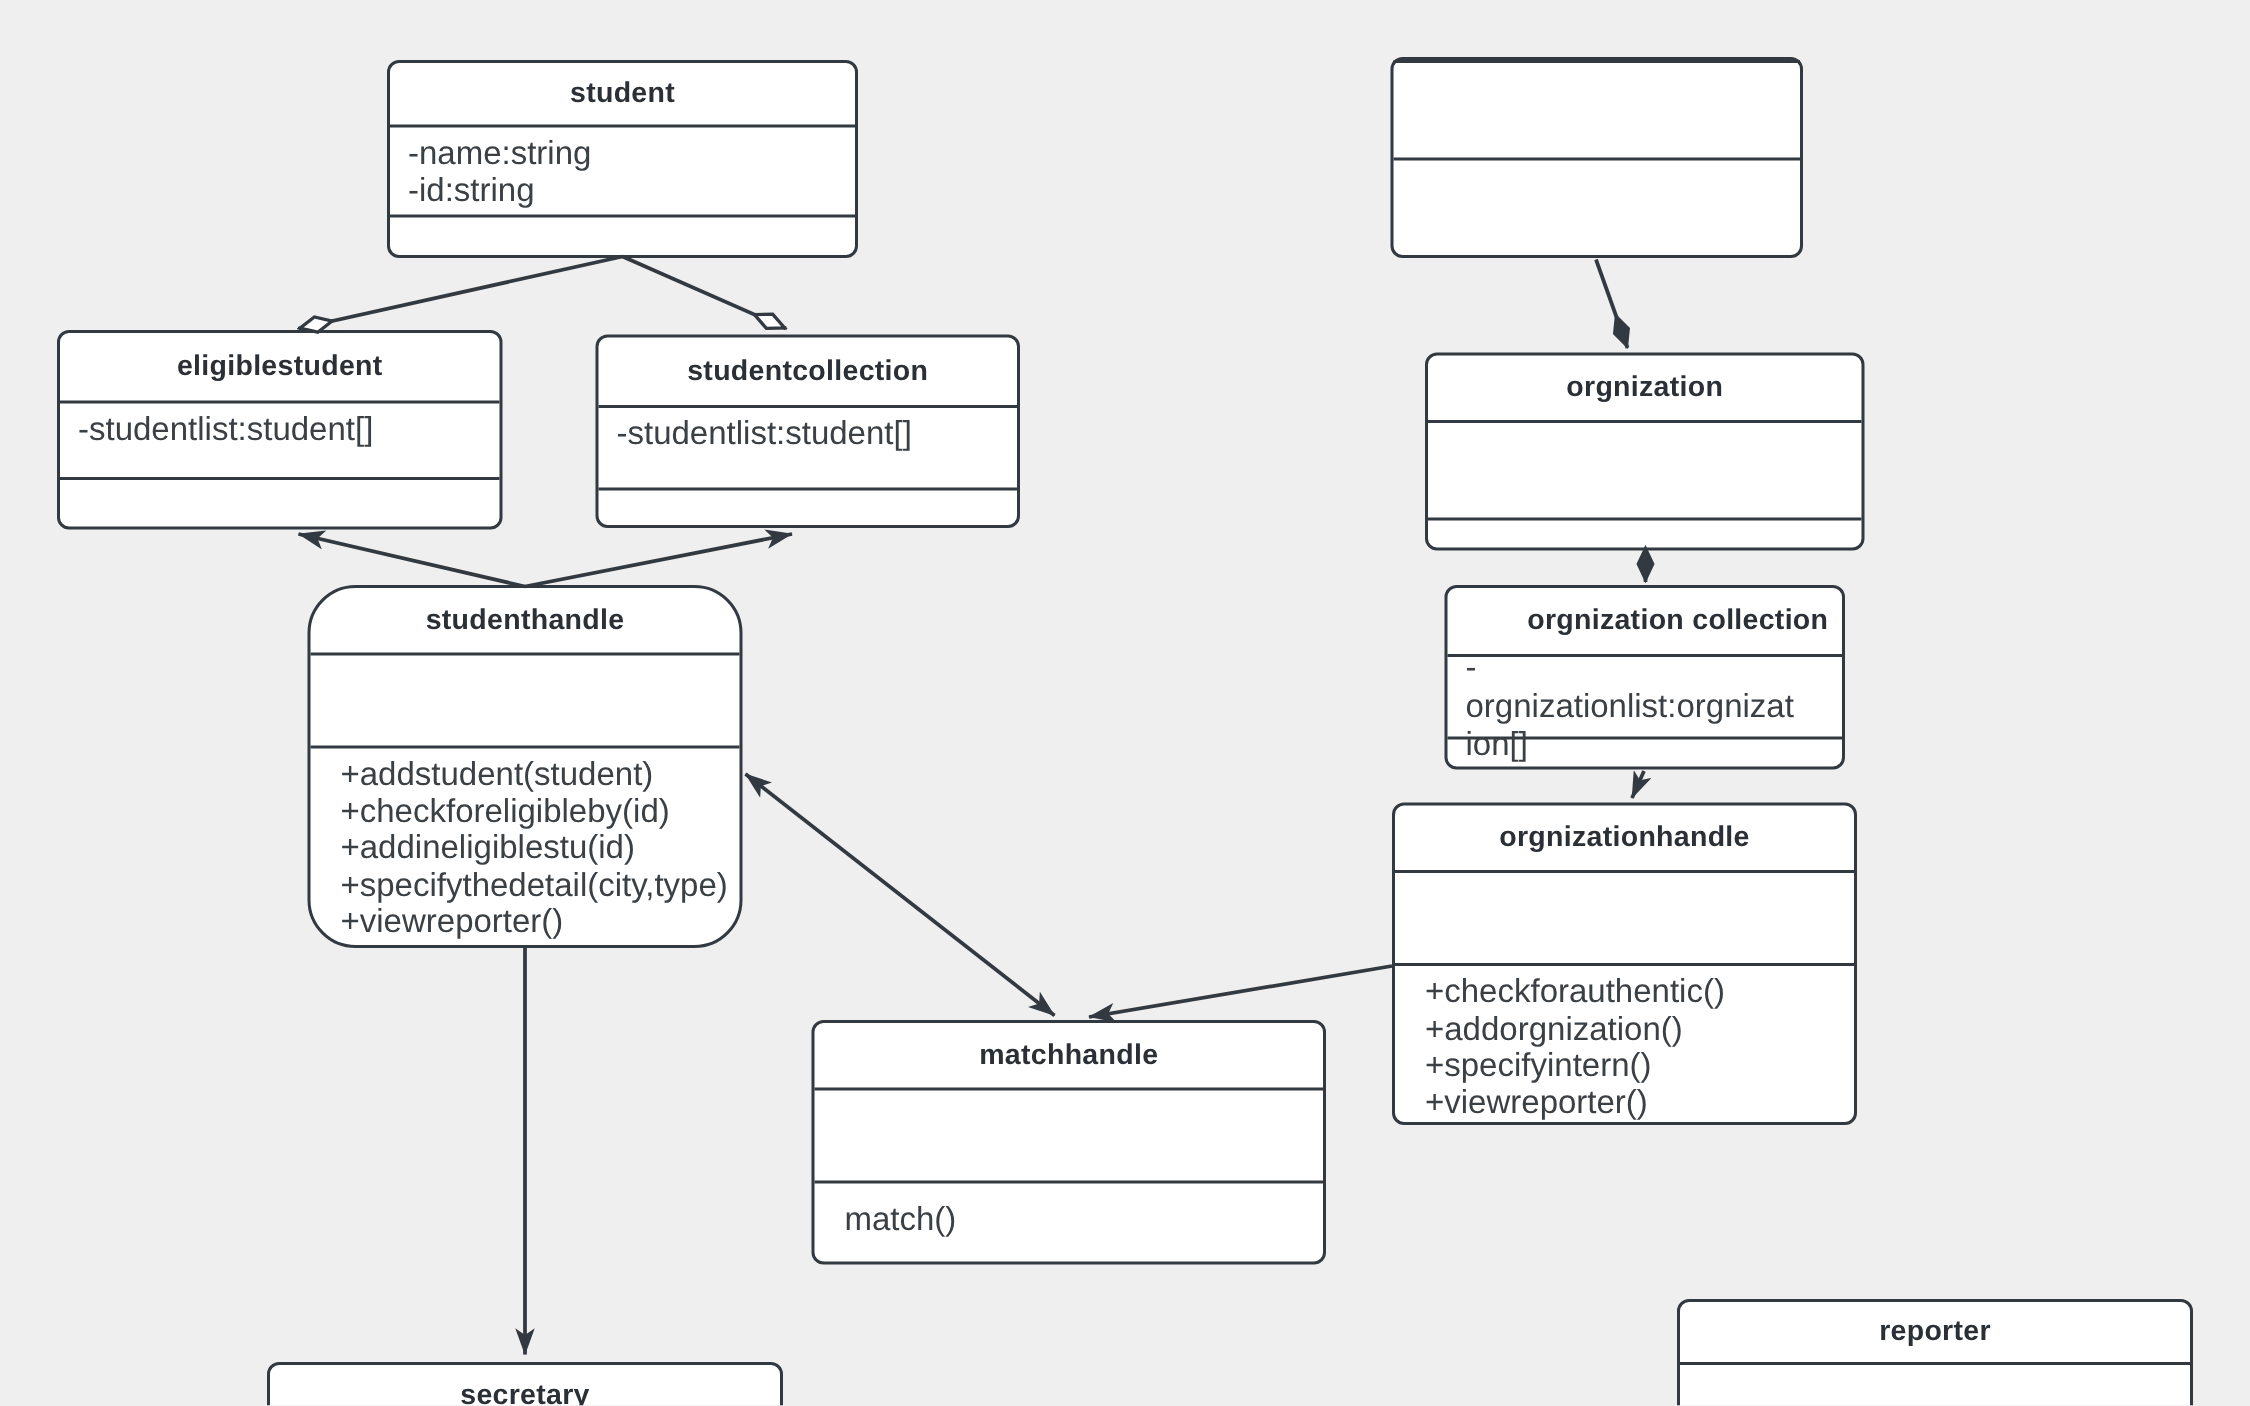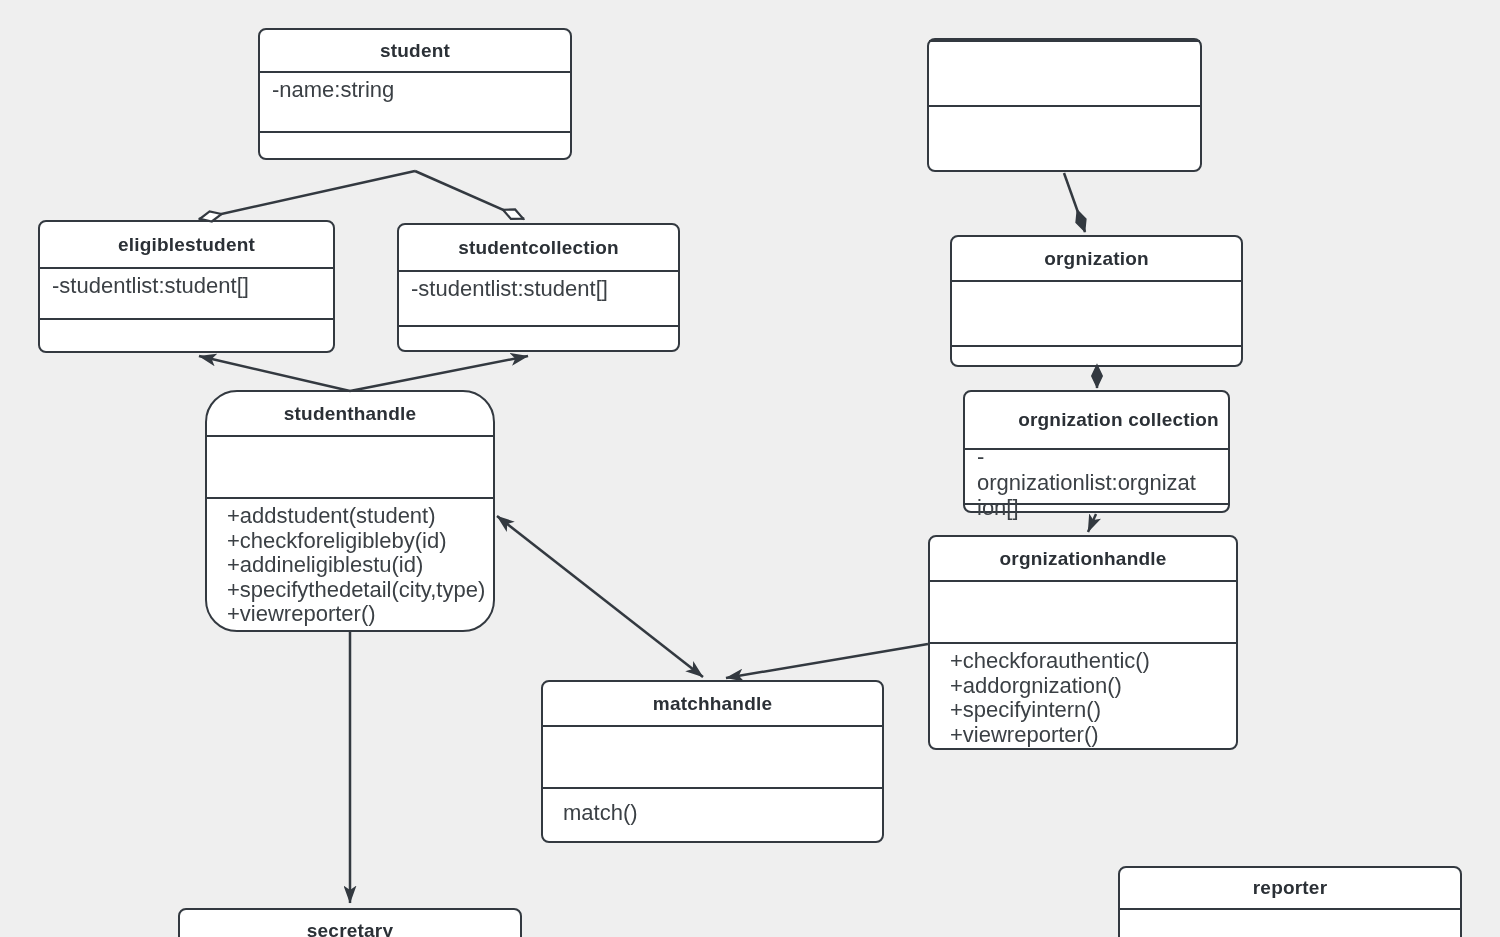--- a/index.html
+++ b/index.html
@@ -26,24 +26,25 @@
   .wrapline{width:222px;overflow-wrap:break-word;word-break:break-word;
     line-height:25.5px;margin-top:-6px;position:relative;z-index:0;}
   .line{white-space:nowrap;}
   #connectors{position:absolute;left:0;top:0;pointer-events:none;}
 </style>
 </head>
 <body>
 
 <div id="canvas">
 
-  <div class="uml-class" style="left:258px;top:28px;width:314px;height:132px;">
+  <div class="uml-class" style="left:258px;top:40px;width:314px;height:132px;">
     <div class="uml-title" style="height:41px;">student</div>
     <div class="uml-sec" style="height:60px;">
       <div class="line">-name:string</div>
+      <div class="line">-id:string</div>
     </div>
     <div class="uml-sec fill"></div>
   </div>
 
   <div class="uml-class" style="left:38px;top:220px;width:297px;height:133px;">
     <div class="uml-title" style="height:45px;">eligiblestudent</div>
     <div class="uml-sec" style="height:51px;">
       <div class="line">-studentlist:student[]</div>
     </div>
     <div class="uml-sec fill"></div>
@@ -74,21 +75,21 @@
     <div class="uml-sec fill"></div>
   </div>
 
   <div class="uml-class" style="left:950px;top:235px;width:293px;height:132px;">
     <div class="uml-title" style="height:43px;">orgnization</div>
     <div class="uml-sec" style="height:65px;"></div>
     <div class="uml-sec fill"></div>
   </div>
 
   <div class="uml-class" style="left:963px;top:390px;width:267px;height:123px;">
-    <div class="uml-title" style="height:56px;margin-left:44px;">orgnization collection</div>
+    <div class="uml-title" style="height:44px;margin-left:44px;">orgnization collection</div>
     <div class="uml-sec overflowing" style="height:55px;">
       <div class="wrapline">-orgnizationlist:orgnization[]</div>
     </div>
     <div class="uml-sec fill" style="background:transparent;"></div>
   </div>
 
   <div class="uml-class" style="left:928px;top:535px;width:310px;height:215px;">
     <div class="uml-title" style="height:43px;">orgnizationhandle</div>
     <div class="uml-sec" style="height:62px;"></div>
     <div class="uml-sec fill">

